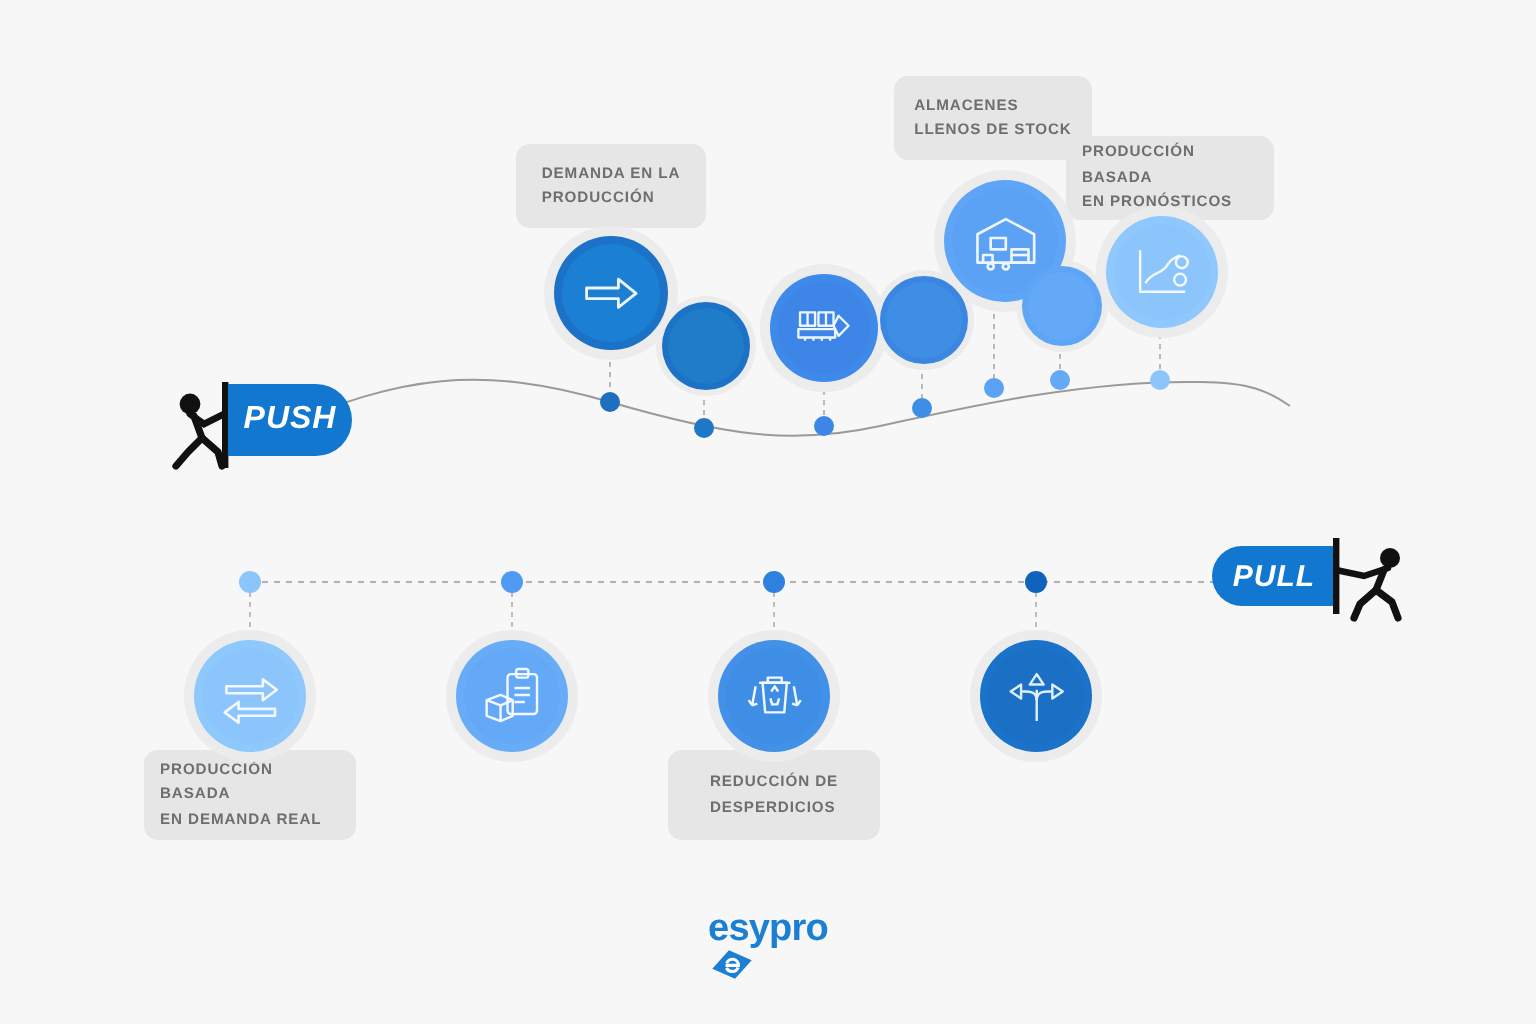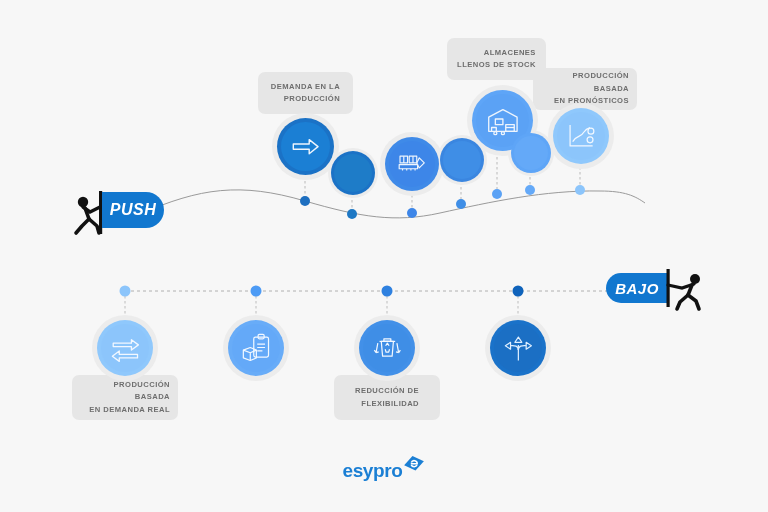--- a/index.html
+++ b/index.html
@@ -17,21 +17,21 @@
   
   .chip{
     position:absolute;
     background:#e6e6e6;
     border-radius:7px;
     color:#6e6e6e;
     font-size:7.6px;
     font-weight:bold;
     letter-spacing:0.45px;
     line-height:12.5px;
-    text-align:right;
+    text-align:left;
     display:flex;
     align-items:center;
     justify-content:center;
     padding:0 8px;
     box-sizing:border-box;
     white-space:pre-line;
     z-index:2;
   }
 
   
@@ -86,21 +86,21 @@
   }
 
   
   #logo{
     position:absolute;
     left:0;right:0;
     top:455px;
     text-align:center;
     z-index:6;
   }
-  #logo .wrap{display:inline-flex;align-items:center;}
+  #logo .wrap{display:inline-flex;align-items:flex-start;flex-direction:column;}
   #logo .word{
     color:#1b7fd4;
     font-size:19px;
     font-weight:bold;
     letter-spacing:-0.4px;
     line-height:19px;
   }
   #logo .mark{margin-left:1px;margin-bottom:4px;}
 </style>
 </head>
@@ -221,39 +221,39 @@
     <div class="ico">
       <svg viewBox="0 0 40 40" fill="none" stroke="#f2f8ff" stroke-width="1.4" stroke-linejoin="round">
         <path d="M7 7 V31 H33"></path>
         <path d="M10 26 C15 18 19 22 23 15 C25 12 27 11 30 10"></path>
         <circle cx="31" cy="14" r="3.4"></circle>
         <circle cx="30" cy="24" r="3.4"></circle>
       </svg>
     </div>
   </div>
 
-  <div class="flag" style="left:70px;top:186px;width:120px;height:56px;">
+  <div class="flag" style="left:82px;top:186px;width:120px;height:56px;">
     <svg viewBox="0 0 120 56" style="position:absolute;left:0;top:0;width:120px;height:56px;">
 
       <rect x="29" y="5" width="3.2" height="43" fill="#111111"></rect>
 
       <circle cx="13" cy="16" r="5.2" fill="#111111"></circle>
       <path d="M13 21 L20 26 L30 21" stroke="#111111" stroke-width="3.4" fill="none" stroke-linecap="round"></path>
       <path d="M15 22 L19 33" stroke="#111111" stroke-width="3.6" stroke-linecap="round"></path>
       <path d="M19 33 L12 40 L6 47" stroke="#111111" stroke-width="3.6" fill="none" stroke-linecap="round" stroke-linejoin="round"></path>
       <path d="M19 33 L27 40 L29 47" stroke="#111111" stroke-width="3.6" fill="none" stroke-linecap="round" stroke-linejoin="round"></path>
     </svg>
     <div class="banner" style="left:32px;top:6px;width:62px;height:36px;border-radius:0 18px 18px 0;font-size:16px;">
       <span>PUSH</span>
     </div>
   </div>
 
   <div class="flag" style="left:606px;top:262px;width:110px;height:56px;">
     <div class="banner" style="left:0px;top:11px;width:62px;height:30px;border-radius:15px 0 0 15px;font-size:15px;">
-      <span>BAJO</span>
+      <span>PULL</span>
     </div>
     <svg viewBox="0 0 110 56" style="position:absolute;left:0;top:0;width:110px;height:56px;">
       <rect x="60.5" y="7" width="3.2" height="38" fill="#111111"></rect>
       <circle cx="89" cy="17" r="5" fill="#111111"></circle>
       <path d="M62 23 L76 26 L88 22" stroke="#111111" stroke-width="3.2" fill="none" stroke-linecap="round"></path>
       <path d="M86 23 L82 33" stroke="#111111" stroke-width="3.6" stroke-linecap="round"></path>
       <path d="M82 33 L74 40 L71 47" stroke="#111111" stroke-width="3.6" fill="none" stroke-linecap="round" stroke-linejoin="round"></path>
       <path d="M82 33 L90 39 L93 47" stroke="#111111" stroke-width="3.6" fill="none" stroke-linecap="round" stroke-linejoin="round"></path>
     </svg>
   </div>
@@ -293,21 +293,21 @@
         <path d="M13 12 h14 l-1.5 17 h-11 Z"></path>
         <path d="M11 12 h18"></path>
         <path d="M16 9 h8 v3 h-8 Z"></path>
         <path d="M18 17 l2-3 2 3 M22.5 21 l-1 3.4 -3.6 0 M17.5 21 l1 3.4"></path>
         <path d="M9 14 l-2 11 M7 25 l-2 -3 M7 25 l3 -1"></path>
         <path d="M31 14 l2 11 M33 25 l2 -3 M33 25 l-3 -1"></path>
       </svg>
     </div>
   </div>
   <div class="chip" style="left:334px;top:375px;width:106px;height:45px;">REDUCCIÓN DE
-FLEXIBILIDAD</div>
+DESPERDICIOS</div>
 
   <div class="halo" style="left:485px;top:315px;width:66px;height:66px;"></div>
   <div class="node" style="left:490px;top:320px;width:56px;height:56px;background:#1a72c9;">
     <div class="ring" style="background:#1b6fc4;margin:4px;"></div>
     <div class="ico">
       <svg viewBox="0 0 40 40" fill="none" stroke="#dfefff" stroke-width="1.4" stroke-linejoin="round">
         <path d="M20 34 V16"></path>
         <path d="M20 7 L24 13 H16 Z"></path>
         <path d="M20 22 C20 16 14 17 11 17"></path>
         <path d="M5 17 L11 13 V21 Z"></path>

